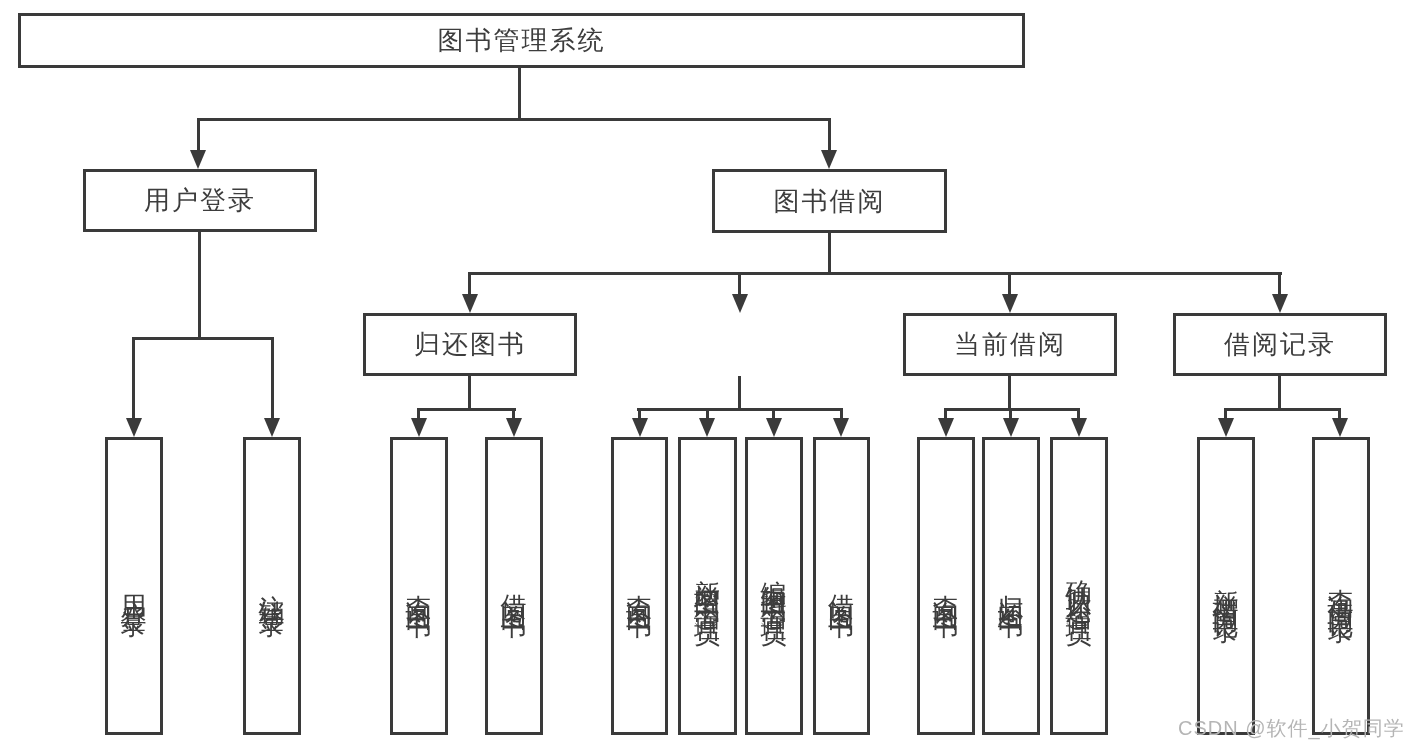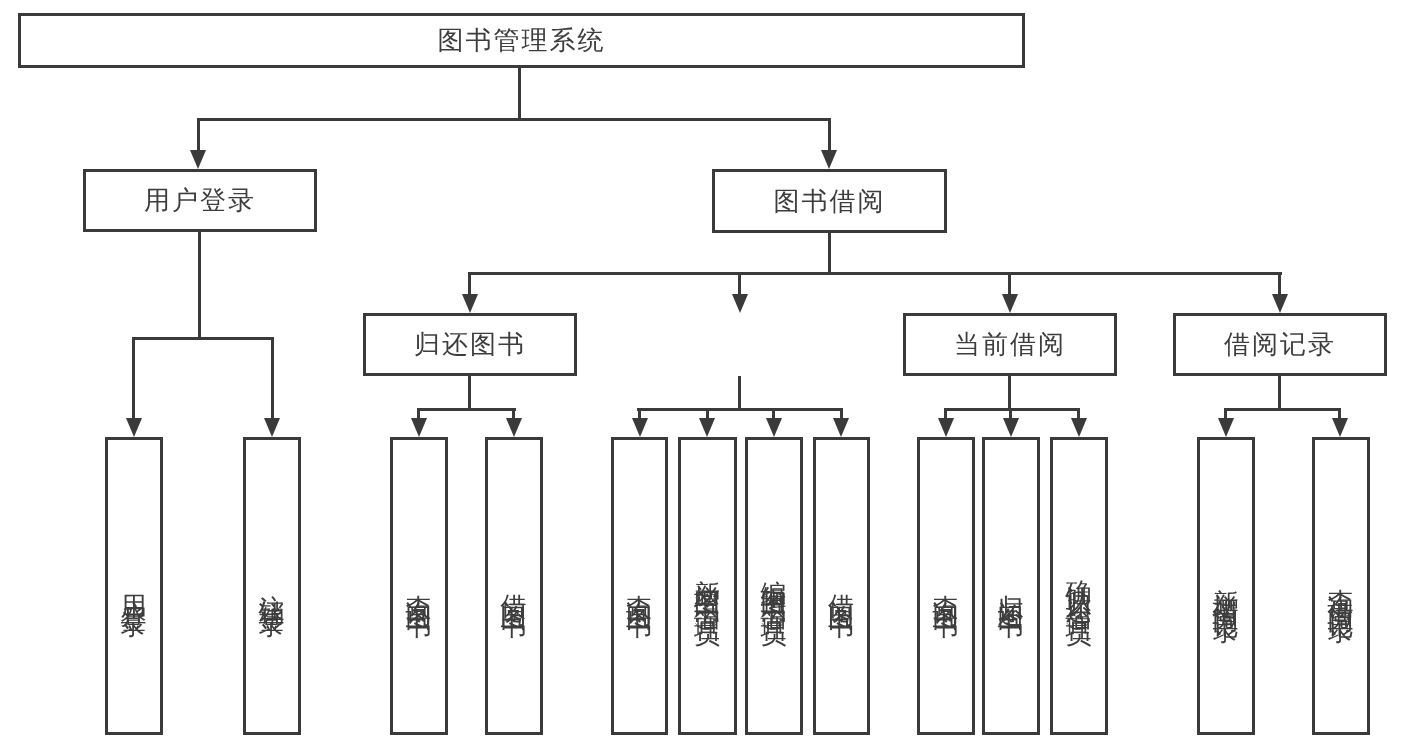--- a/index.html
+++ b/index.html
@@ -175,14 +175,15 @@
     <span class="vlabel">确认归还（管理员）</span>
   </div>
 
   <div class="node vnode" style="left:1197px;top:437px;width:58px;height:298px">
     <span class="vlabel">新增借阅记录</span>
   </div>
   <div class="node vnode" style="left:1312px;top:437px;width:58px;height:298px">
     <span class="vlabel">查询借阅记录</span>
   </div>
 
+  <div class="watermark">CSDN @软件_小贺同学</div>
 
 </div>
 
 </body></html>

